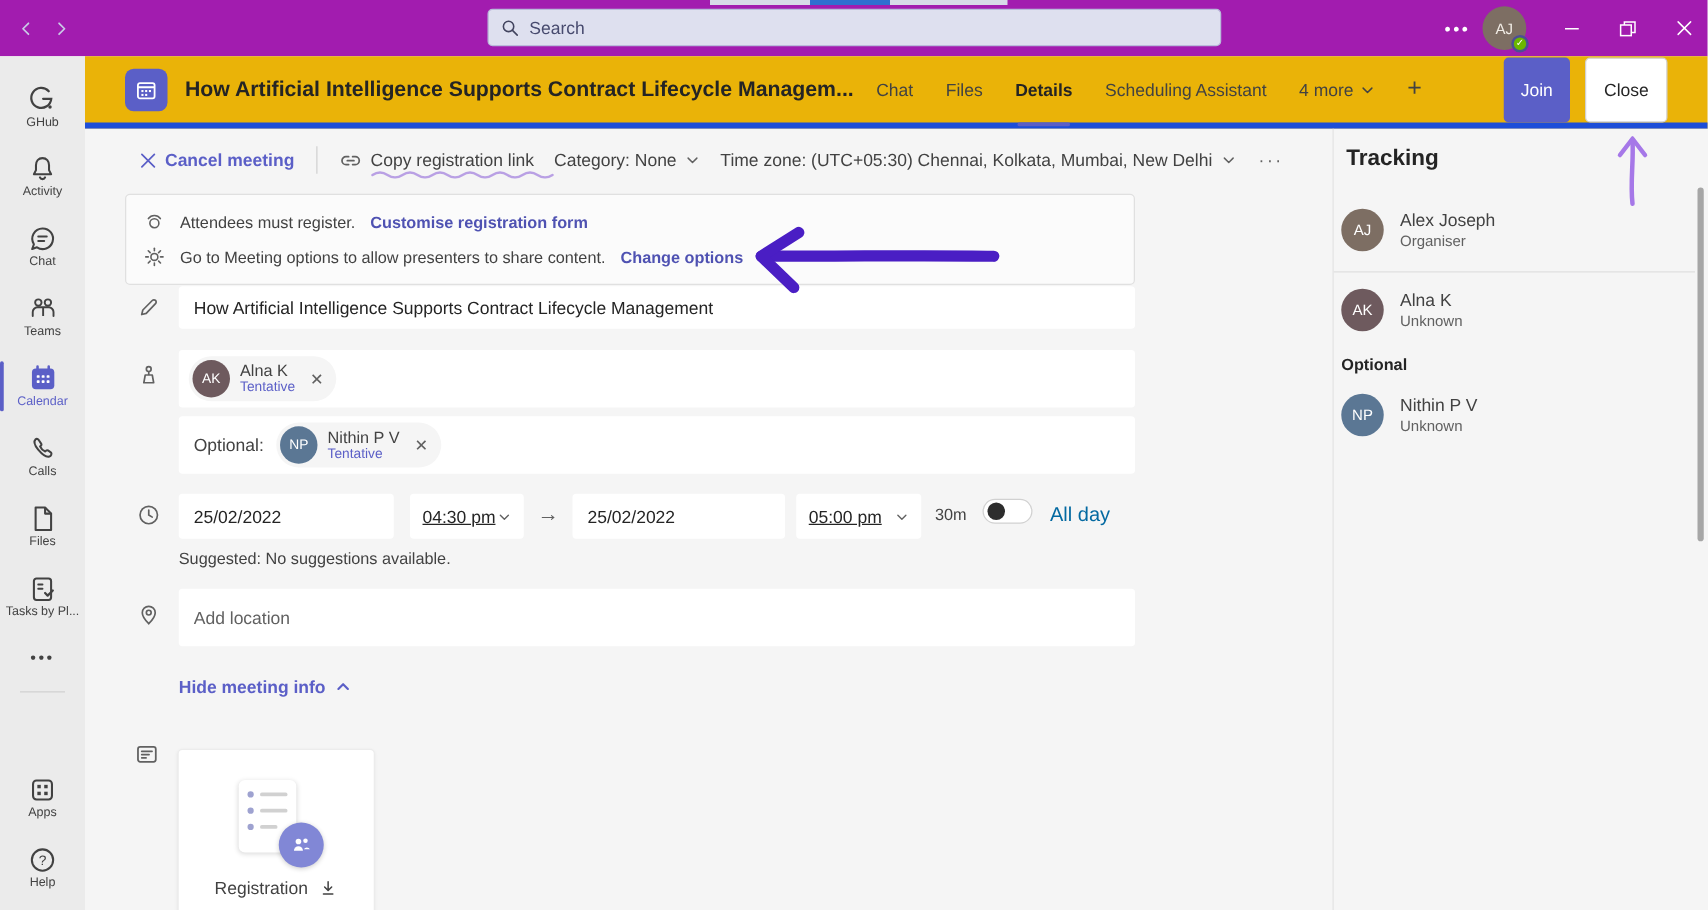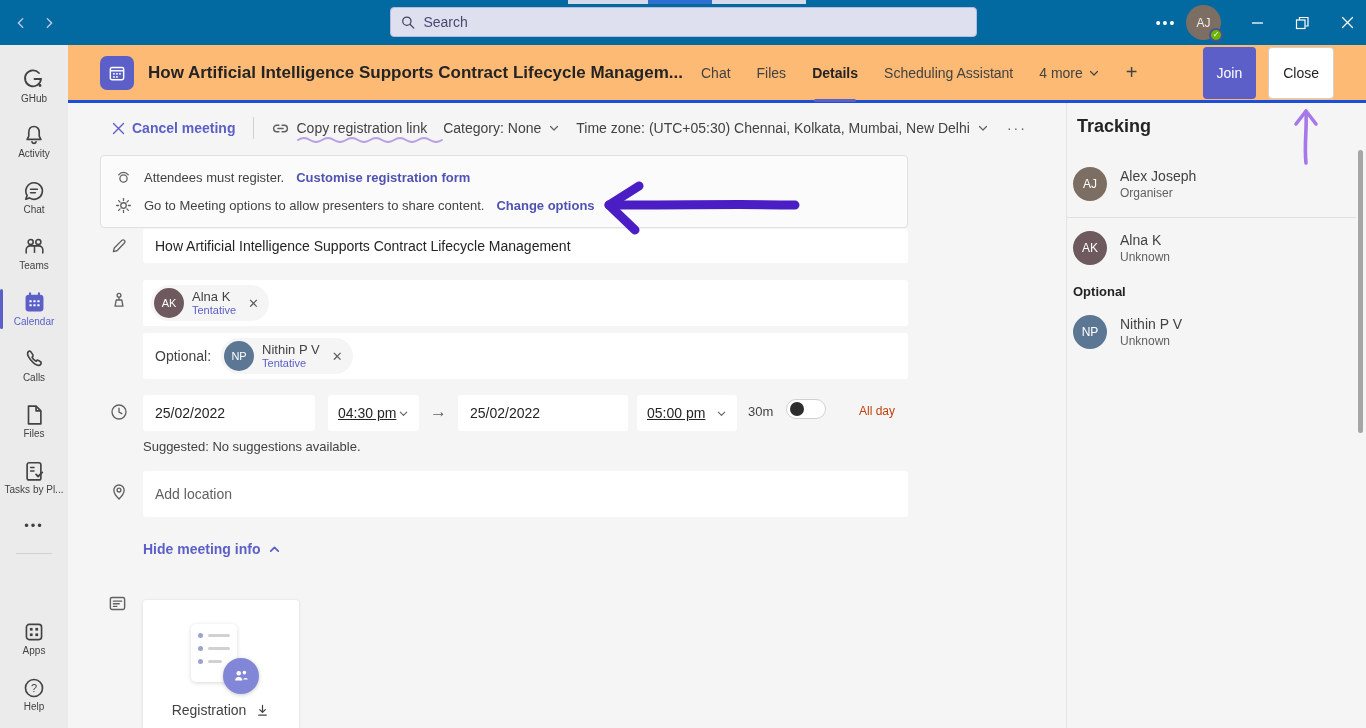--- a/index.html
+++ b/index.html
@@ -1,40 +1,40 @@
 <!DOCTYPE html>
 <html><head>
 <meta charset="utf-8">
 <style>
   * { margin:0; padding:0; box-sizing:border-box; font-family:"Liberation Sans", sans-serif; }
   html,body { width:1366px; height:728px; overflow:hidden; background:#f5f5f5; }
   .abs { position:absolute; }
 
   
-  #titlebar { position:absolute; top:0; left:0; width:1366px; height:45px; background:#0369a1; }
+  #titlebar { position:absolute; top:0; left:0; width:1366px; height:45px; background:#a21caf; }
   .nav-arrow { position:absolute; top:12px; width:22px; height:22px; display:flex; align-items:center; justify-content:center; color:#c9cae6; cursor:pointer; }
   #search-box { position:absolute; left:390px; top:7px; width:587px; height:30px; background:#dee0ef; border:1px solid #b9bbda; border-radius:4px; display:flex; align-items:center; padding:0 10px; gap:8px; }
   #search-box input { border:none; outline:none; background:transparent; font-size:14px; color:#3d3f63; width:100%; }
   #search-box input::placeholder { color:#474a6e; opacity:1; }
   .strip-seg { position:absolute; top:0; height:4px; }
   .tb-right { position:absolute; top:0; height:45px; display:flex; align-items:center; justify-content:center; color:#fff; cursor:pointer; }
   #tb-avatar { position:absolute; left:1186px; top:5px; width:35px; height:35px; border-radius:50%; background:#7d6e63; color:#f1ece5; font-size:12px; display:flex; align-items:center; justify-content:center; cursor:pointer; }
   #tb-avatar .status { position:absolute; right:-2px; bottom:-2px; width:14px; height:14px; background:#6bb700; border:2px solid #4c4f94; border-radius:50%; color:#fff; font-size:8px; line-height:10px; text-align:center; }
 
   
   #sidebar { position:absolute; top:45px; left:0; width:68px; bottom:0; background:#ebebeb; display:flex; flex-direction:column; align-items:center; }
   .sb-item { width:68px; height:56px; display:flex; flex-direction:column; align-items:center; justify-content:center; gap:2px; color:#424242; cursor:pointer; position:relative; }
   .sb-item .lbl { font-size:10px; color:#424242; white-space:nowrap; }
   .sb-item.active .lbl { color:#5b5fc7; }
   .sb-item.active::before { content:""; position:absolute; left:0; top:8px; bottom:8px; width:3px; background:#5b5fc7; border-radius:2px; }
   .sb-dots { font-size:13px; letter-spacing:2px; color:#424242; height:40px; display:flex; align-items:center; cursor:pointer; }
   .sb-divider { width:36px; height:1px; background:#d1d1d1; margin:8px 0; }
 
   
-  #header { position:absolute; top:45px; left:68px; right:0; height:58px; background:#fdba74; border-bottom:3px solid #1d4ed8; display:flex; align-items:center; }
+  #header { position:absolute; top:45px; left:68px; right:0; height:58px; background:#eab308; border-bottom:5px solid #1d4ed8; display:flex; align-items:center; }
   #event-icon { width:34px; height:34px; margin-left:32px; background:#5b5fc7; border-radius:7px; display:flex; align-items:center; justify-content:center; flex:none; }
   #meeting-title { font-size:17px; font-weight:700; color:#242424; margin-left:14px; white-space:nowrap; }
   .tabs { display:flex; align-items:center; margin-left:18px; gap:26px; }
   .tab { font-size:14px; color:#424242; cursor:pointer; white-space:nowrap; position:relative; height:58px; display:flex; align-items:center; gap:5px; }
   .tab.active { font-weight:700; color:#242424; }
   .tab.active::after { content:""; position:absolute; left:2px; right:2px; bottom:0; height:3px; background:#5b5fc7; border-radius:2px; }
   #add-tab { font-size:20px; color:#424242; margin-left:26px; cursor:pointer; }
   #hdr-buttons { margin-left:auto; margin-right:32px; display:flex; gap:12px; }
   #join-btn { background:#5b5fc7; color:#fff; border:none; border-radius:4px; font-size:14px; padding:7px 14px; cursor:pointer; }
   #close-btn { background:#fff; color:#242424; border:1px solid #d1d1d1; border-radius:4px; font-size:14px; padding:17px 14px; cursor:pointer; }
@@ -64,21 +64,21 @@
   .chip .nm { font-size:13px; color:#424242; line-height:14px; }
   .chip .st { font-size:11px; color:#5b5fc7; line-height:12px; }
   .chip .x { color:#616161; font-size:13px; margin-left:4px; cursor:pointer; }
 
   .dt-input { position:absolute; top:292px; height:36px; background:#fff; border:none; outline:none; border-radius:3px; font-size:14px; color:#242424; padding:0 12px; }
   .dt-select { position:absolute; top:292px; height:36px; background:#fff; border-radius:3px; display:flex; align-items:center; justify-content:space-between; padding:0 10px; font-size:14px; color:#242424; cursor:pointer;text-decoration:underline; }
   #dt-arrow { position:absolute; top:299px; left:362px; color:#616161; font-size:17px; }
   #dt-dur { position:absolute; top:301px; left:680px; font-size:13px; color:#424242; }
   #allday-toggle { position:absolute; top:296px; left:718px; width:40px; height:20px; background:#fff; border:1px solid #d1d1d1; border-radius:10px; cursor:pointer; }
   #allday-toggle .knob { position:absolute; left:3px; top:2px; width:14px; height:14px; background:#2d2d2d; border-radius:50%; }
-  #allday-label { position:absolute; top:301px; left:791px; font-size:12px; color:#c2410c; }
+  #allday-label { position:absolute; top:301px; left:772px; font-size:16px; color:#0369a1; }
   #suggested { position:absolute; top:336px; left:75px; font-size:13px; color:#424242; }
   #location-field { top:368px; height:46px; border:none; outline:none; padding:0 12px; font-size:14px; color:#242424; }
   #location-field::placeholder { color:#616161; opacity:1; }
   #hide-info { position:absolute; top:438px; left:75px; font-size:14px; font-weight:700; color:#5b5fc7; cursor:pointer; display:flex; align-items:center; gap:8px; }
 
   #reg-card { position:absolute; left:74px; top:496px; width:158px; height:143px; background:#fff; border:1px solid #ececec; border-radius:4px; box-shadow:0 1px 3px rgba(0,0,0,.06); cursor:pointer; }
   #reg-doc { position:absolute; left:48px; top:24px; width:46px; height:58px; background:#fff; border-radius:5px; box-shadow:0 1px 4px rgba(0,0,0,.15); padding:9px 7px; display:flex; flex-direction:column; gap:8px; }
   .doc-line { display:flex; align-items:center; gap:5px; }
   .doc-line i { width:5px; height:5px; border-radius:50%; background:#9ea2d0; }
   .doc-line b { height:3px; width:22px; background:#d1d1d1; border-radius:2px; }

